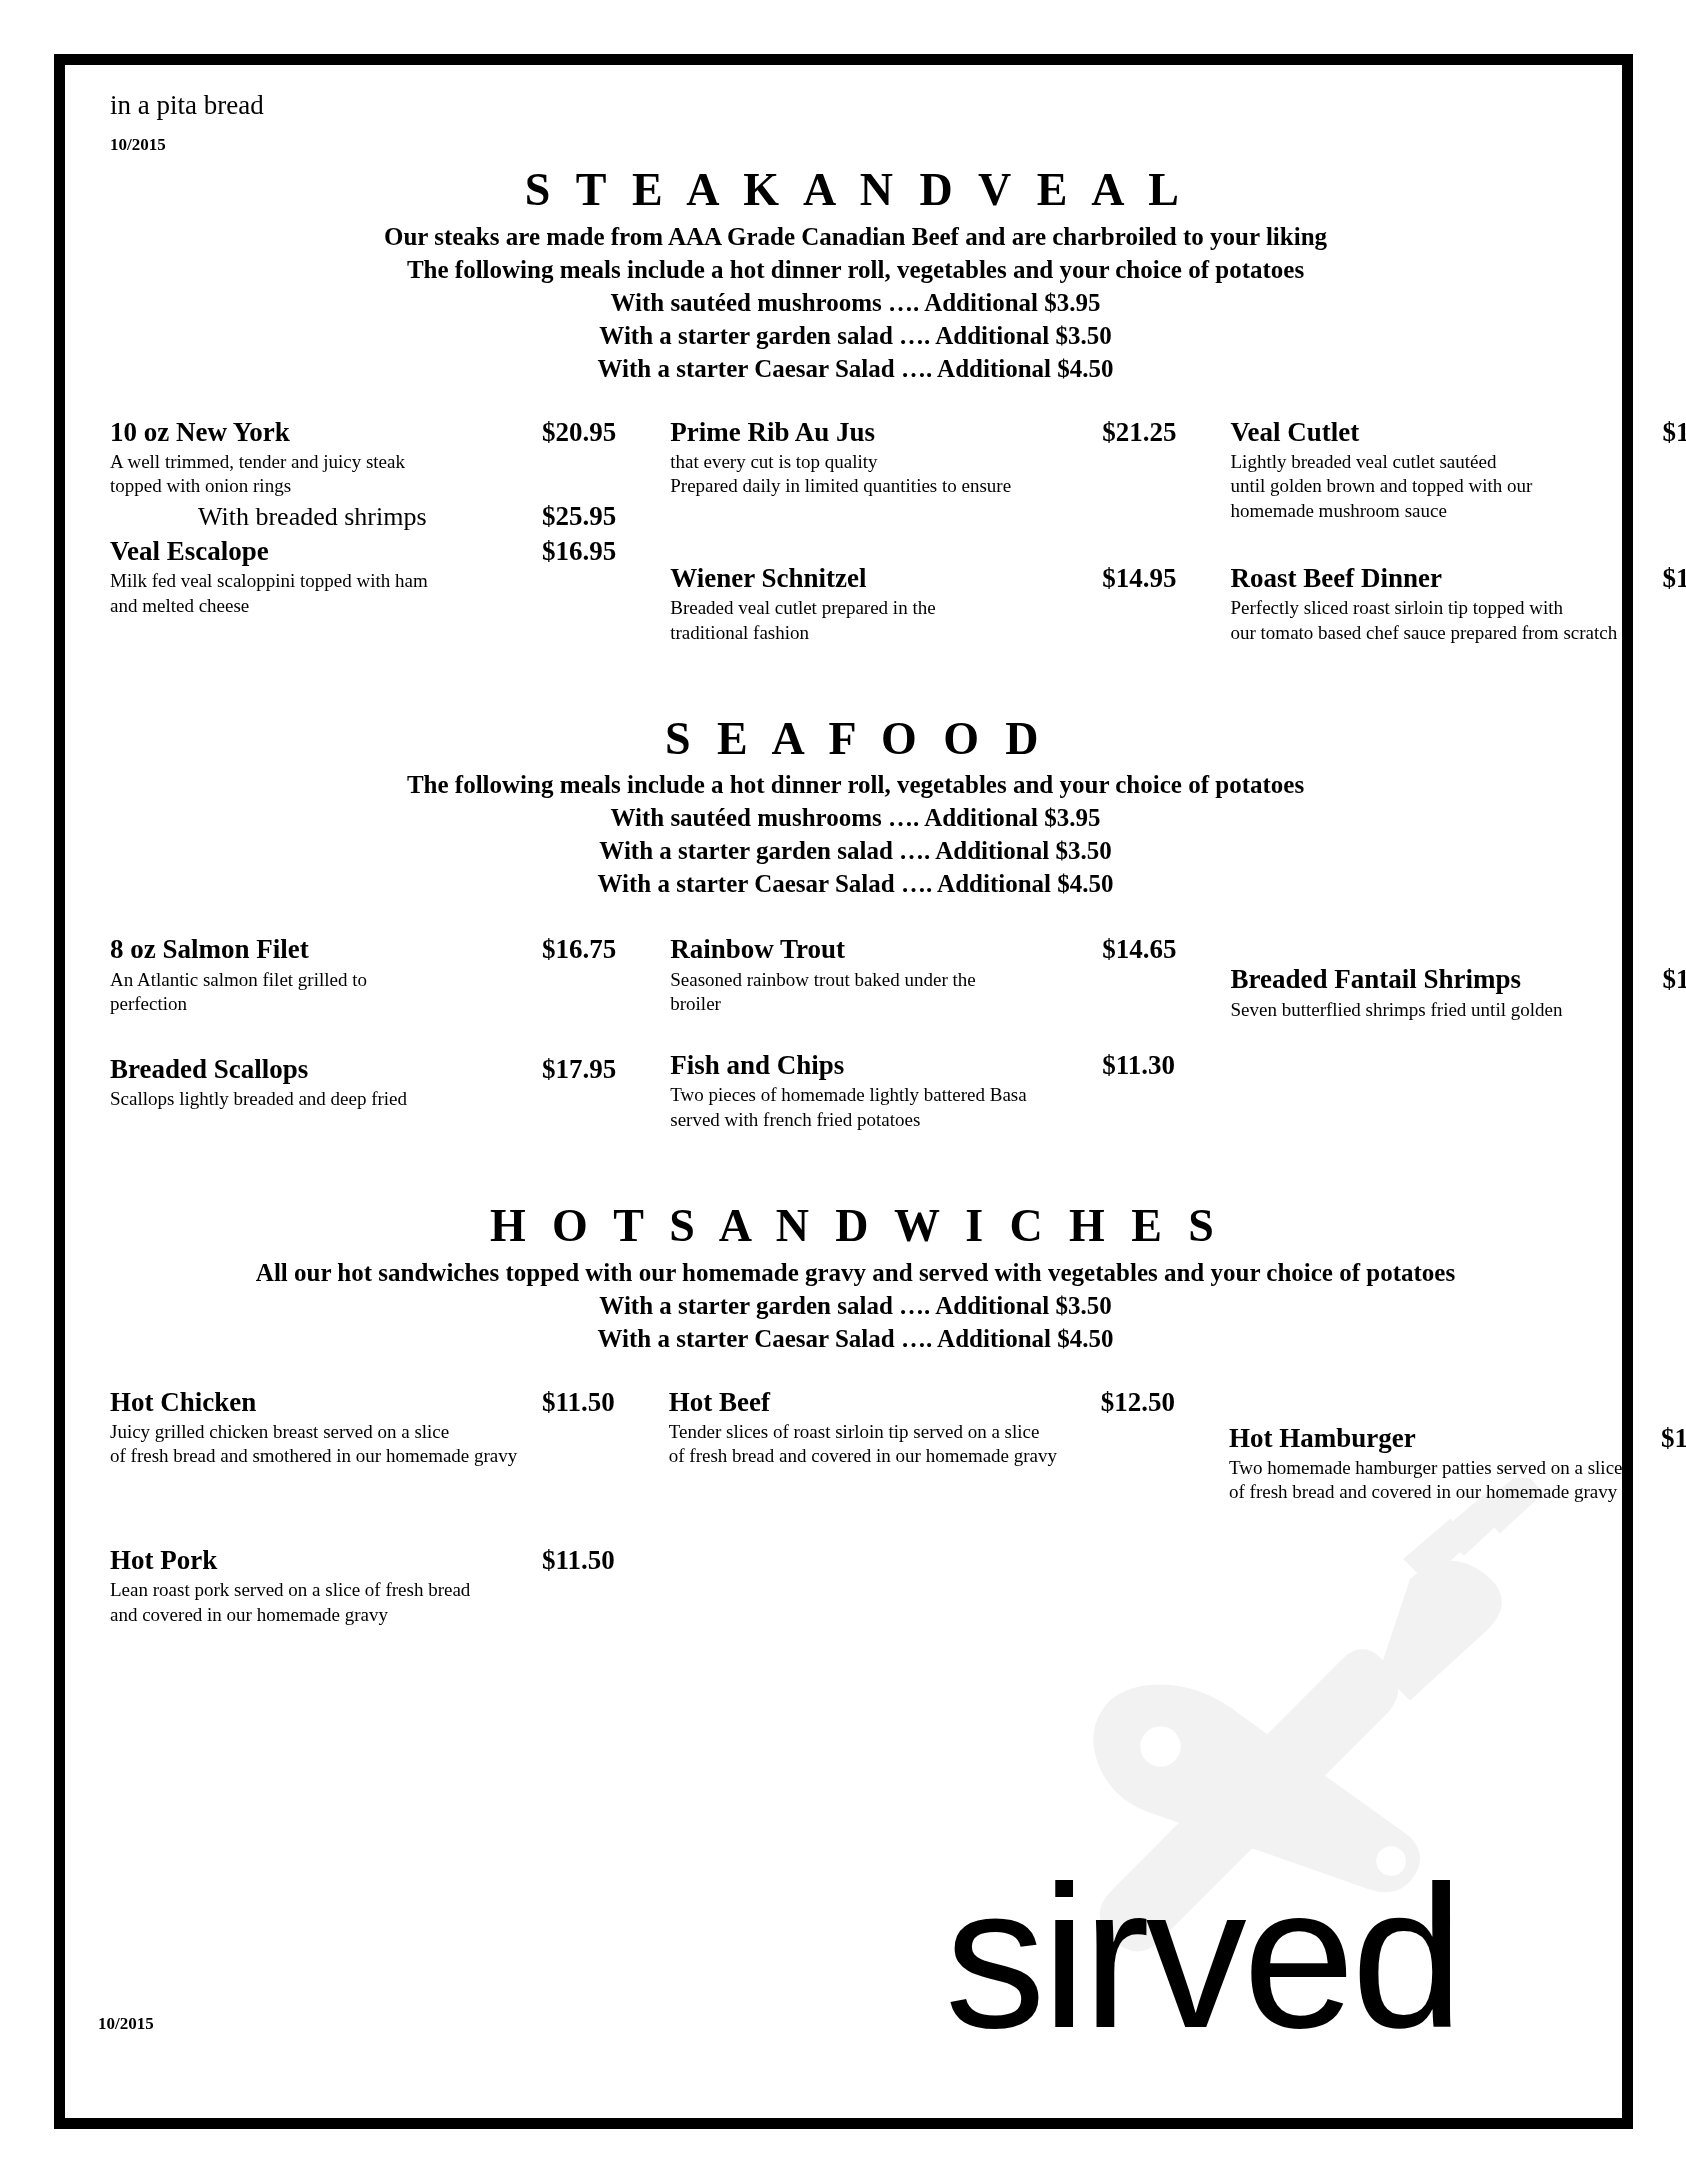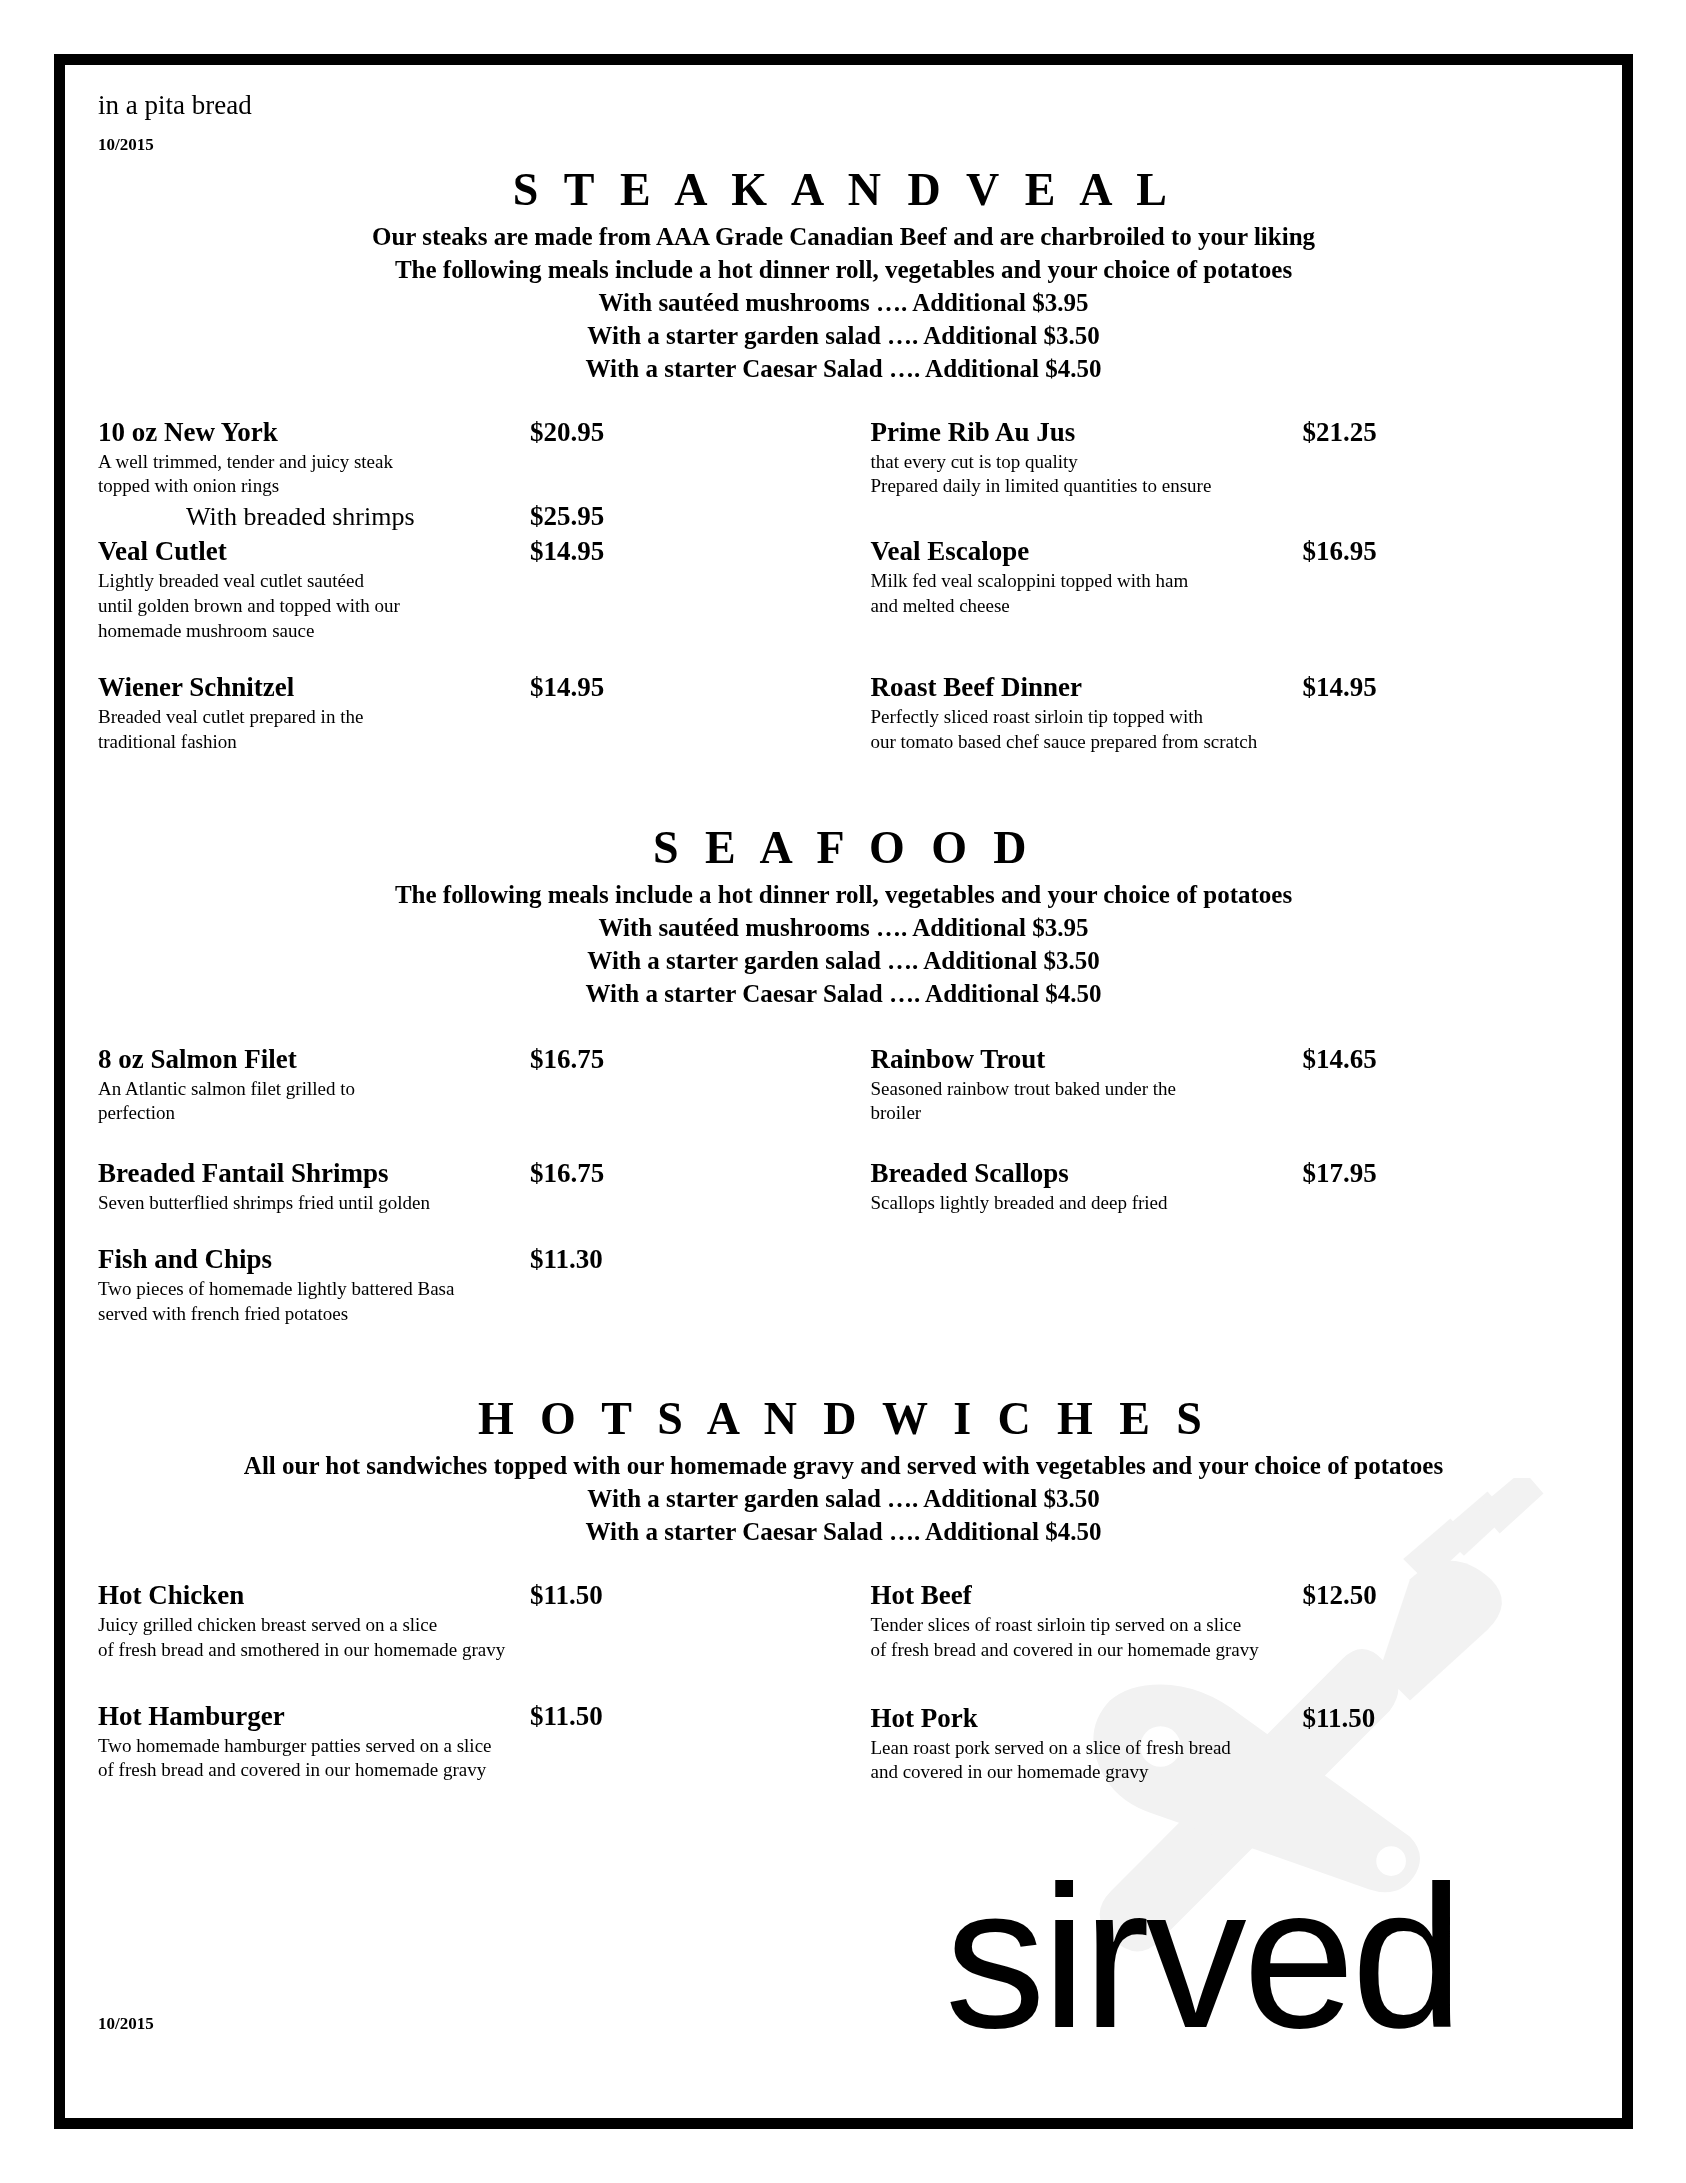--- a/index.html
+++ b/index.html
@@ -20,21 +20,21 @@
     left: 54px;
     top: 54px;
     width: 1579px;
     height: 2075px;
     border: 11.5px solid #000000;
     box-sizing: border-box;
     pointer-events: none;
   }
   .content {
     position: absolute;
-    left: 98px;
+    left: 110px;
     top: 88px;
     width: 1491px;
   }
 
   
   .watermark {
     position: absolute;
     left: 938px;
     top: 1478px;
     width: 681px;
@@ -89,21 +89,21 @@
     font-size: 25px;
     font-weight: bold;
     line-height: 1.32;
     margin: 0;
     color: #000;
   }
 
   
   .items {
     display: grid;
-    grid-template-columns: 1fr 1fr;
+    grid-template-columns: 1fr 1fr 1fr;
     column-gap: 54px;
   }
   .item-cell { position: relative; }
   .item-head {
     display: flex;
     align-items: baseline;
     font-size: 27px;
     font-weight: bold;
     line-height: 1.3;
     color: #000;

